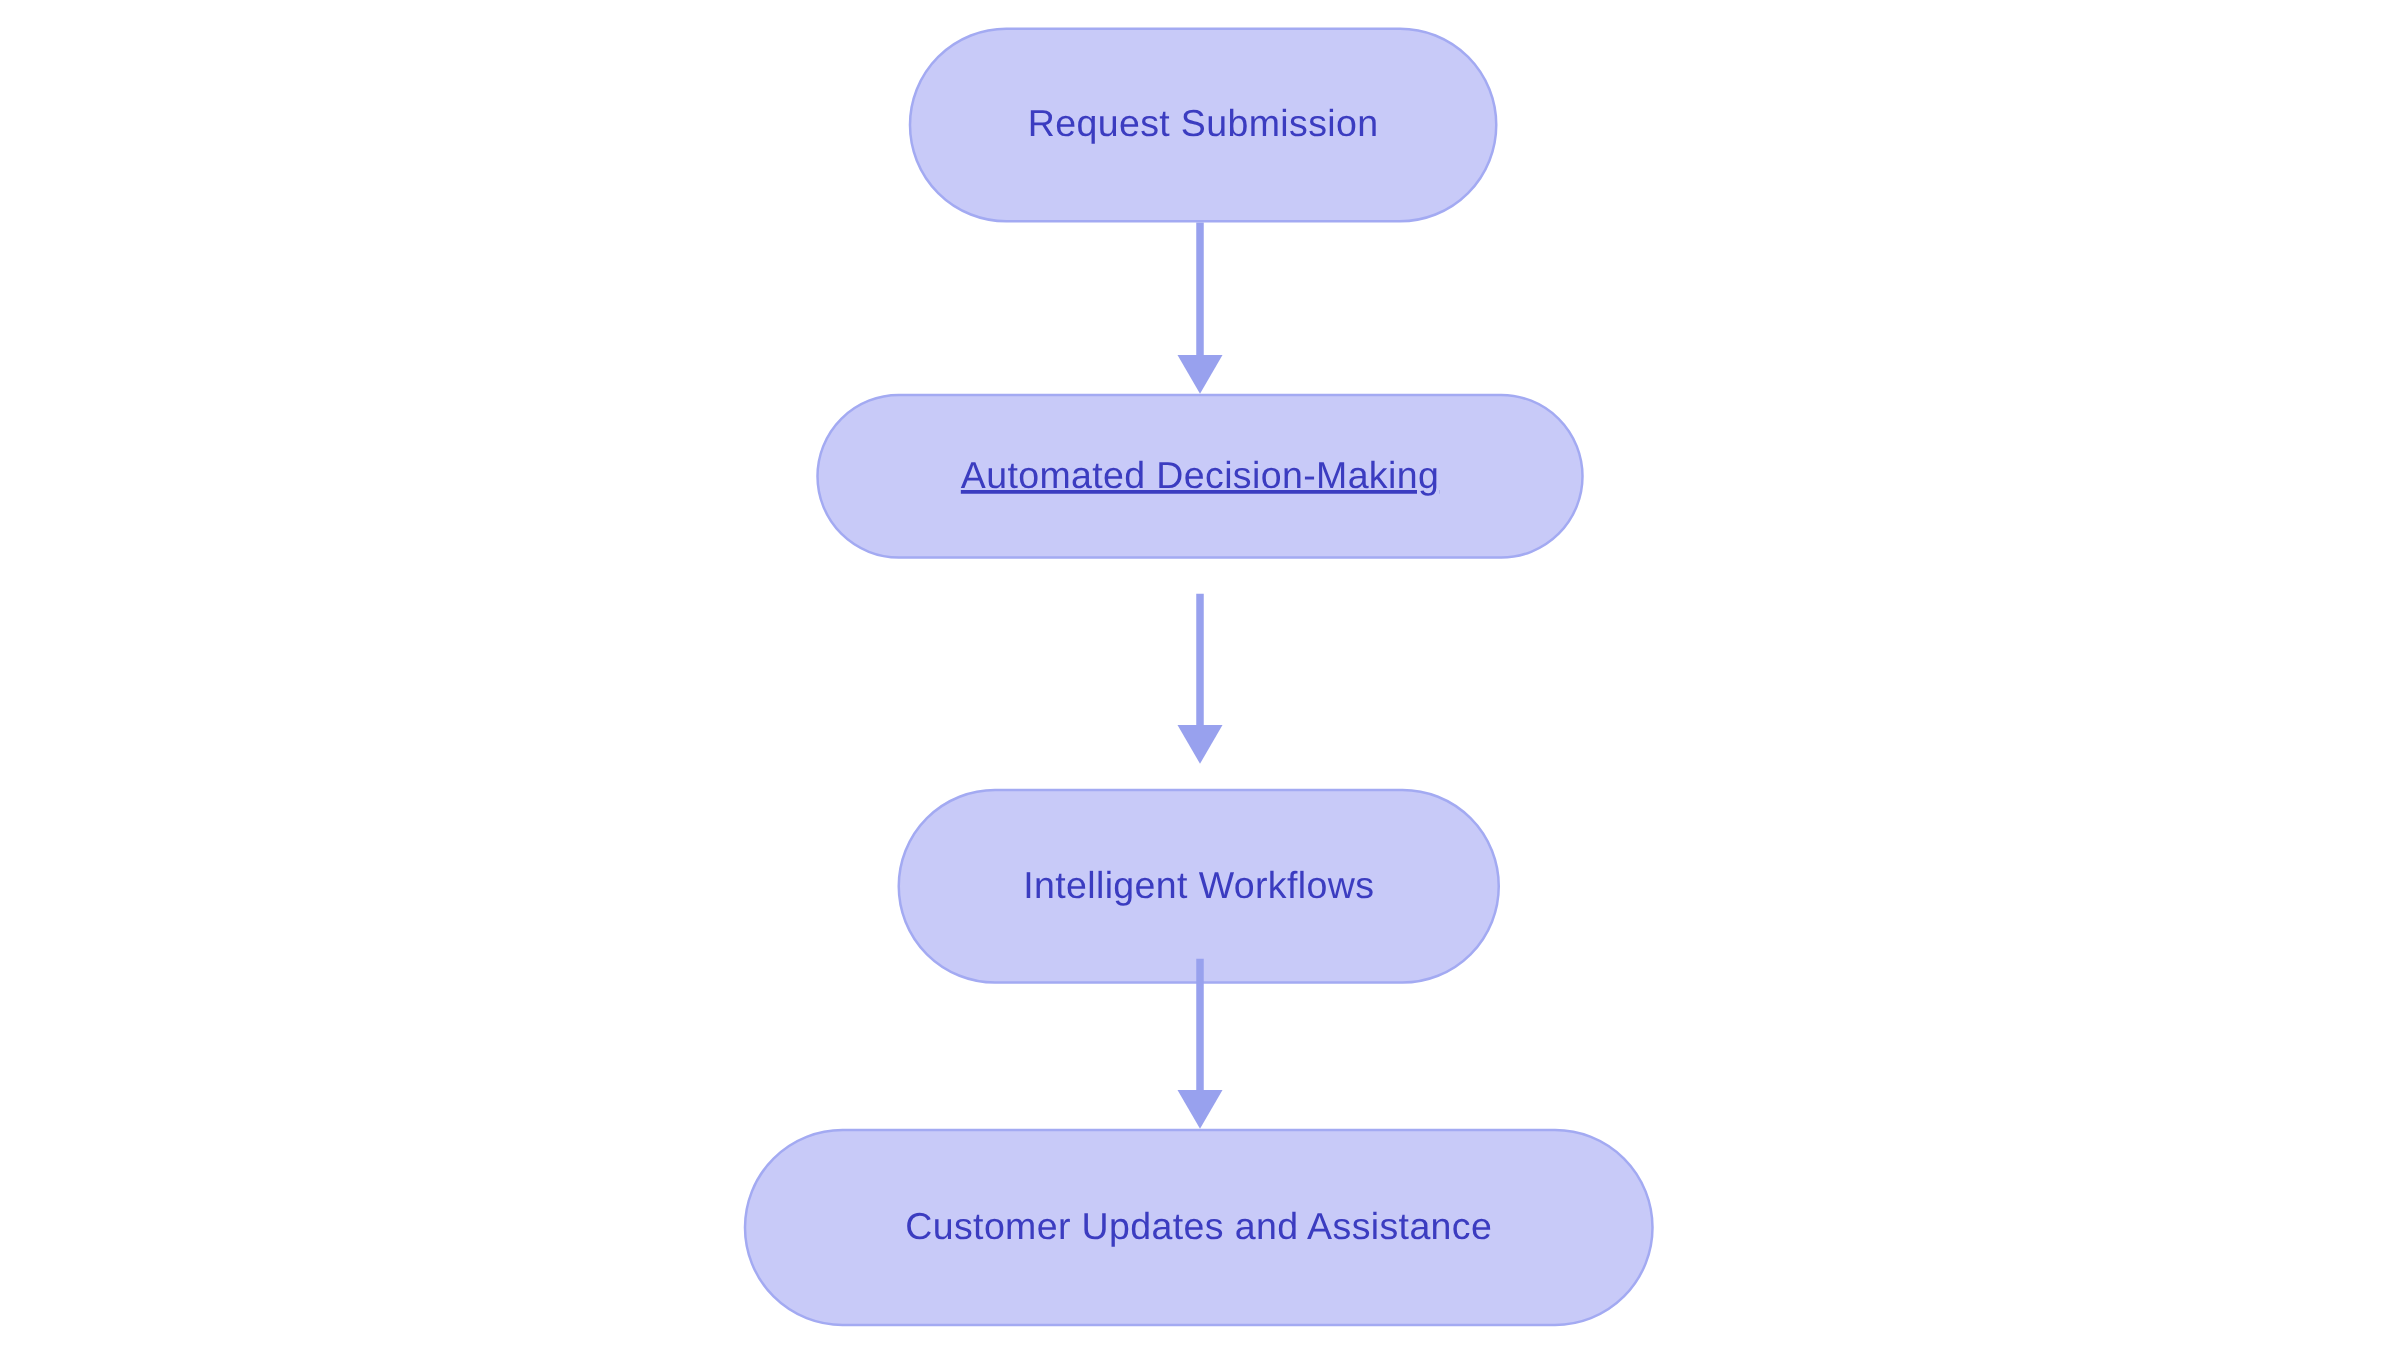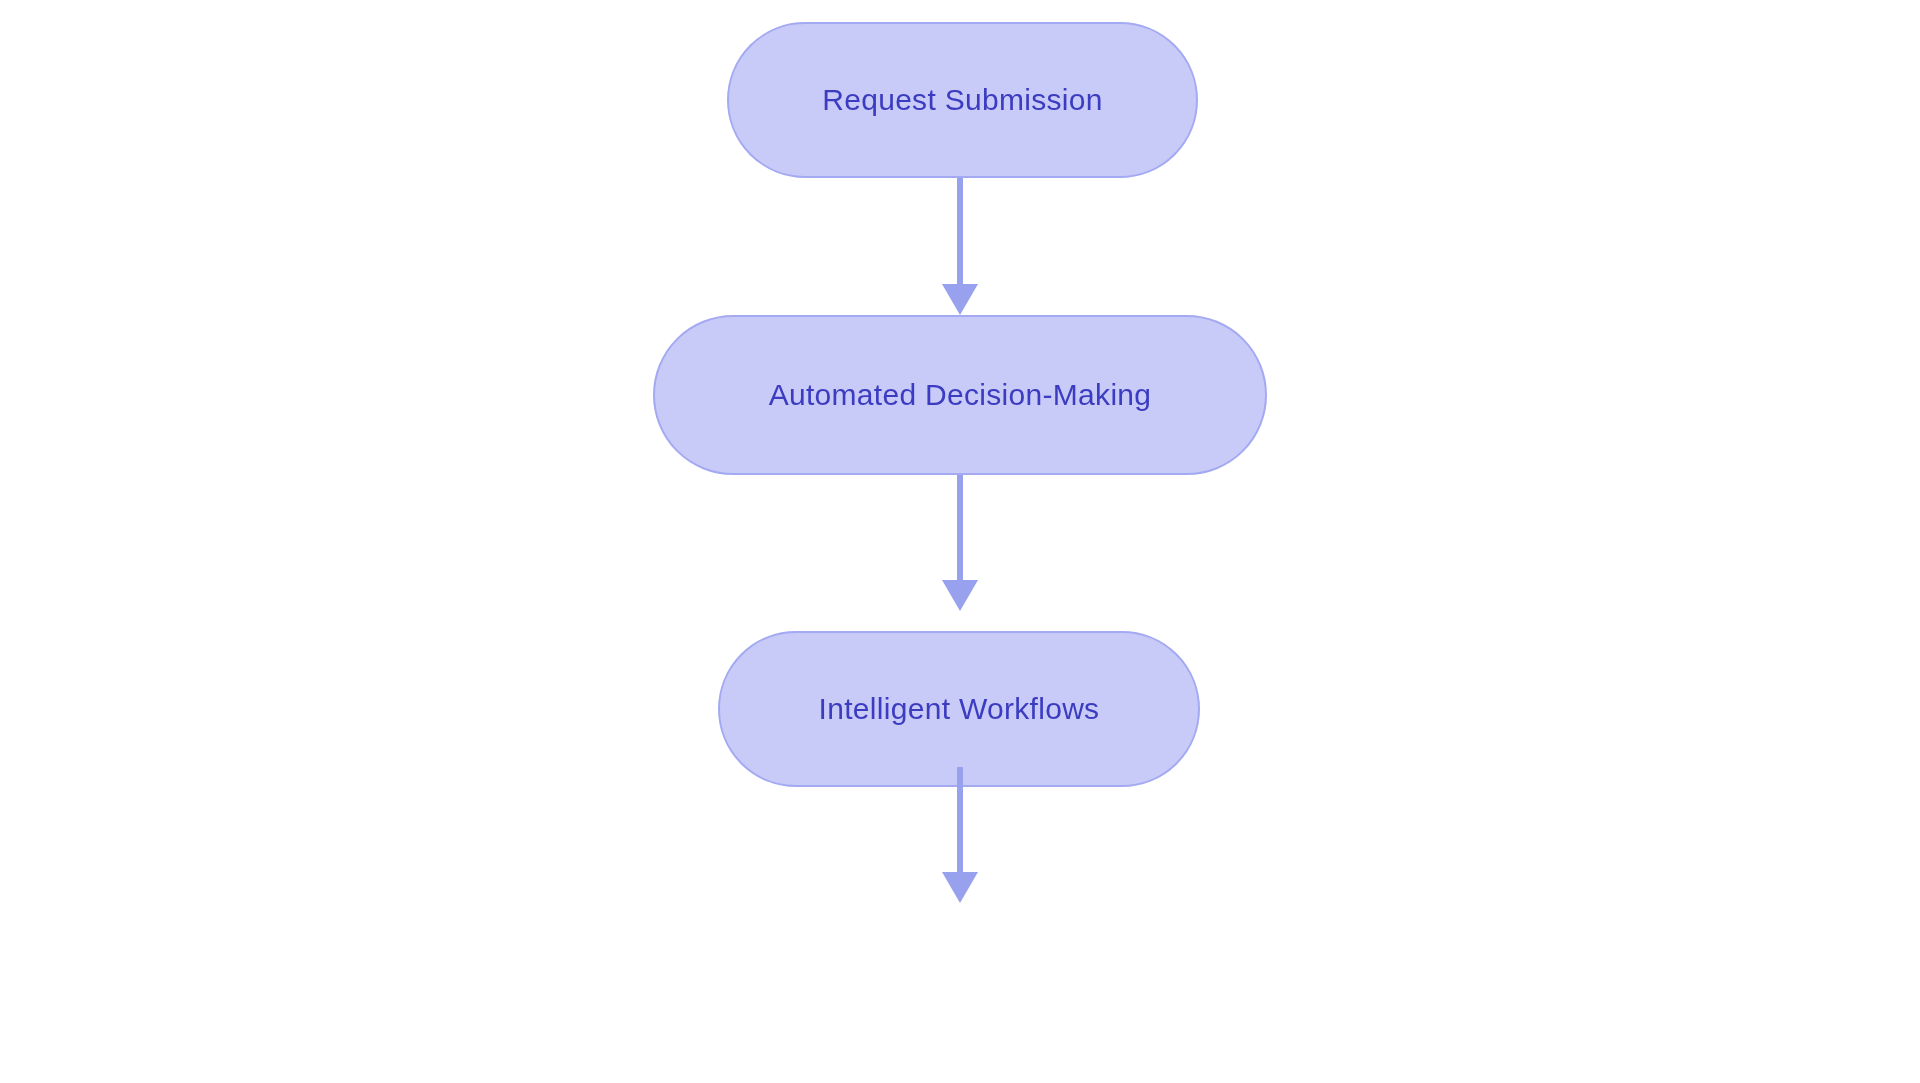--- a/index.html
+++ b/index.html
@@ -30,21 +30,21 @@
     background: var(--node-fill);
     border: 2px solid var(--node-border);
     border-radius: 80px;
     color: var(--node-text);
     font-size: 30px;
     letter-spacing: 0.3px;
     text-align: center;
     white-space: nowrap;
   }
   .node-1 { left: 727px; top:  22px; width: 471px; height: 156px; }
-  .node-2 { left: 653px; top: 315px; width: 614px; height: 160px; }
+  .node-2 { left: 653px; top: 315px; width: 614px; height: 132px; text-decoration: underline; }
   .node-3 { left: 718px; top: 631px; width: 482px; height: 156px; }
   .node-4 { left: 595px; top: 903px; width: 728px; height: 158px; }
 
   .flow-arrow {
     position: absolute;
     left: 957px;
     width: 6px;
     background: var(--arrow);
   }
   .flow-arrow::after {
@@ -78,14 +78,17 @@
   </div>
 
   <div class="flow-arrow arrow-2"></div>
 
   <div class="flow-node node-3">
     <span>Intelligent Workflows</span>
   </div>
 
   <div class="flow-arrow arrow-3"></div>
 
+  <div class="flow-node node-4">
+    <span>Customer Updates and Assistance</span>
+  </div>
 
 </div>
 
 </body></html>

